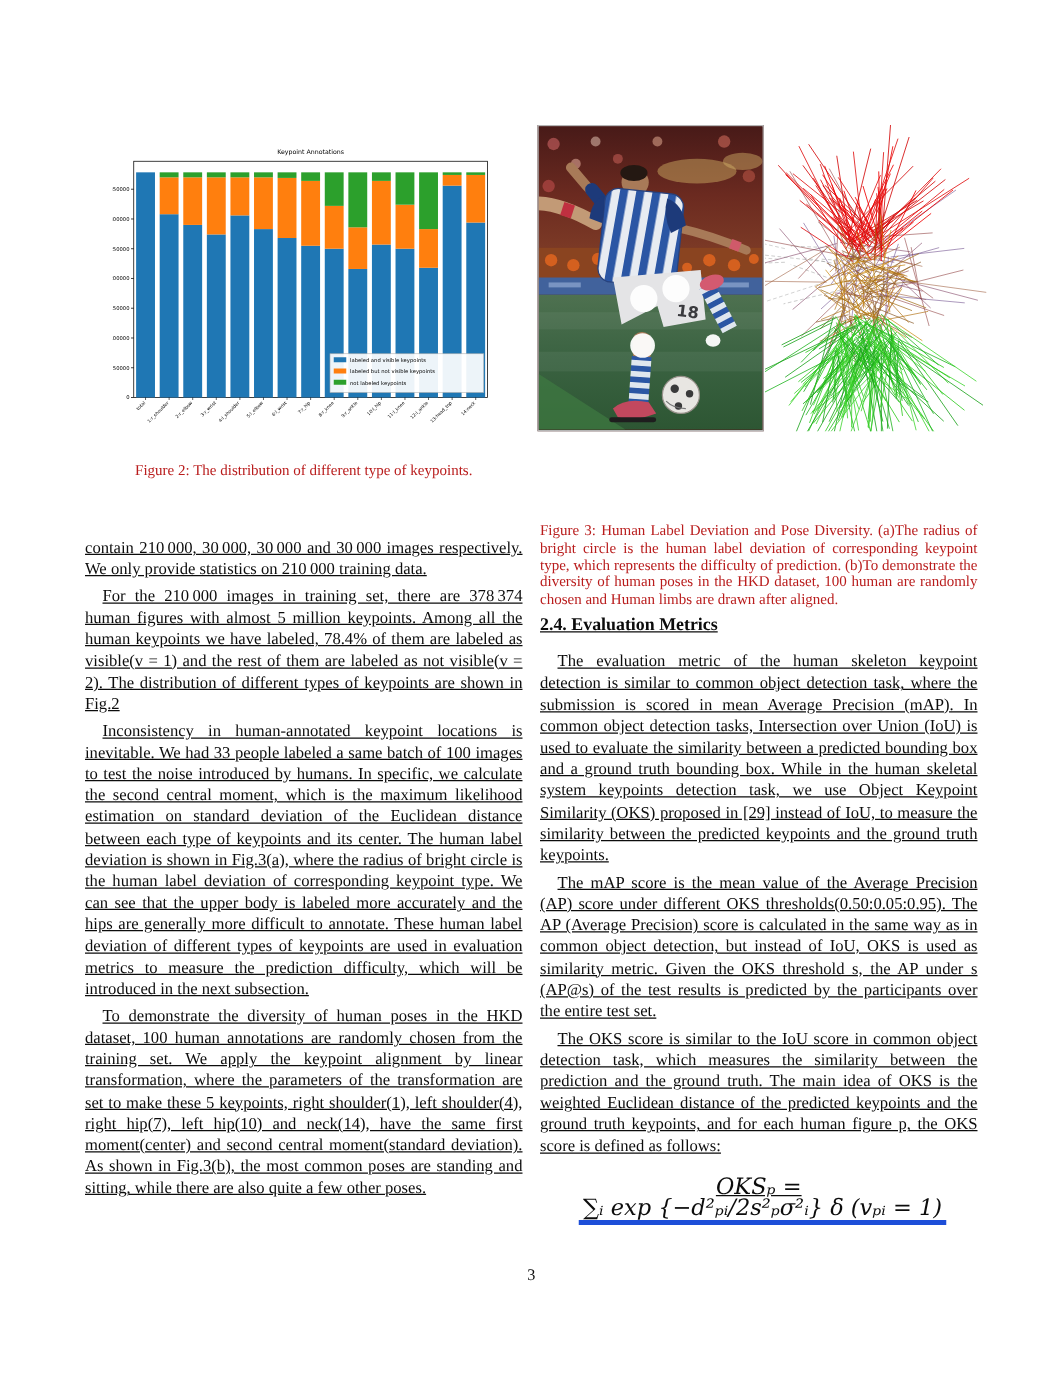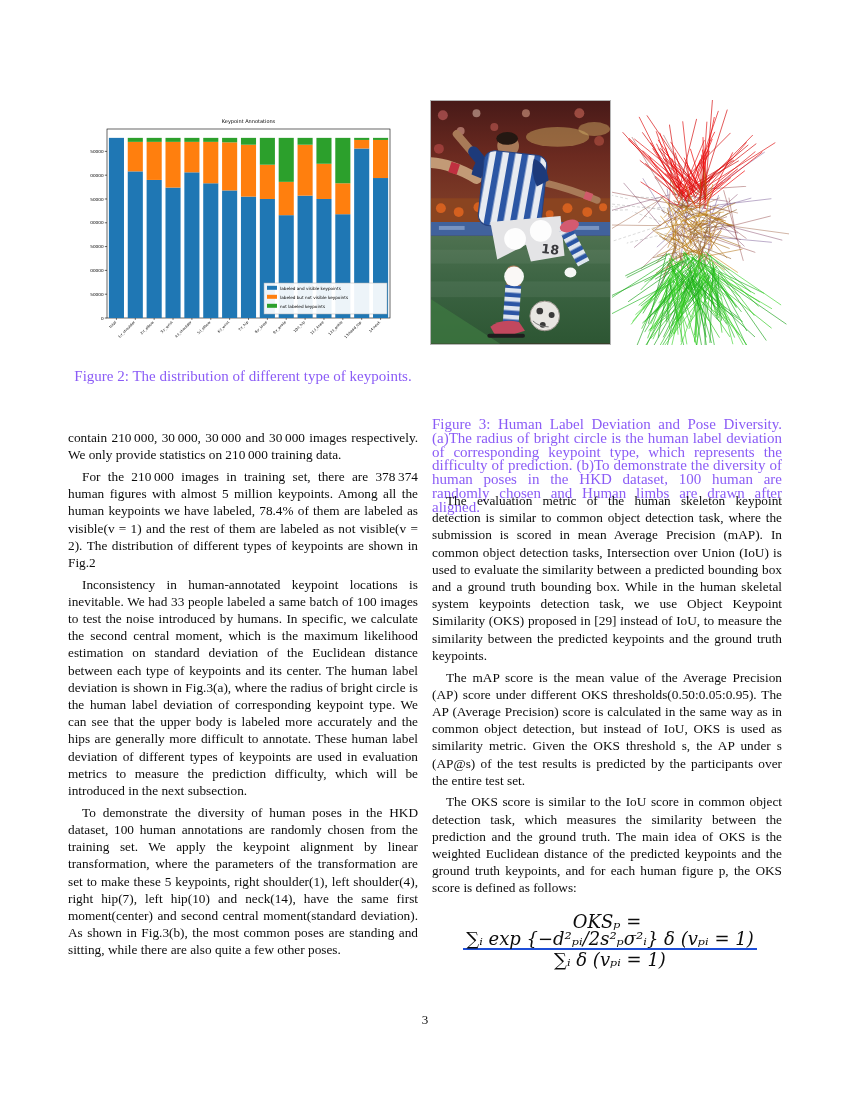--- a/index.html
+++ b/index.html
@@ -1,41 +1,41 @@
 <!DOCTYPE html>
 <html><head>
 <meta charset="utf-8">
 <style>
   html,body{margin:0;padding:0;background:#fff;}
   #page{position:relative;width:850px;height:1100px;background:#ffffff;overflow:hidden;
         font-family:"Liberation Serif", serif;color:#0c0c0c;}
   
   #fig2{position:absolute;left:90px;top:112px;width:308px;height:242px;}
   #fig2-svg{width:308px;height:242px;font-family:"DejaVu Sans", sans-serif;}
-  .fig-caption{position:absolute;font-size:15px;line-height:13.8px;color:#8b5cf6;}
+  .fig-caption{position:absolute;font-size:12px;line-height:13.8px;color:#b91c1c;}
   #fig2-caption{left:68px;top:370px;width:350px;text-align:center;}
   #fig3-caption{left:432px;top:370px;width:350px;text-align:justify;margin-top:48px;}
   .cap-label{}
   
-  .coltext{position:absolute;width:350px;font-size:13.3px;line-height:17.2px;text-align:justify;}
+  .coltext{position:absolute;width:350px;font-size:13.3px;line-height:17.2px;text-align:justify;text-decoration:underline;}
   .coltext p{margin:0 0 4.5px 0;text-indent:14px;}
   .coltext p.noindent{text-indent:0;}
   #left-text{left:68px;top:429px;}
   #right-text{left:432px;top:492px;}
   #right-text h2{font-size:14.3px;margin:0 0 11px 0;font-weight:bold;}
   
   #fig3-images{position:absolute;left:430px;top:100px;width:360px;height:245px;display:flex;}
   #photo-wrap{width:181px;height:245px;border:1px solid #b5b5b5;box-sizing:border-box;background:#4a1a18;}
   #pose-wrap{width:177px;height:245px;margin-left:1px;background:#fff;}
   svg{display:block;}
   
   #formula{margin-top:16px;text-align:center;font-family:"DejaVu Serif", serif;
            font-style:italic;font-size:18px;text-indent:0;}
   .frac{display:inline-block;vertical-align:middle;text-align:center;margin-left:6px;}
-  .frac .num{display:block;border-bottom:2px solid #1d4ed8;padding:0 3px 1px 3px;}
+  .frac .num{display:block;border-bottom:4px solid #1d4ed8;padding:0 3px 1px 3px;}
   .frac .den{display:block;padding-top:1px;}
   #page-number{position:absolute;left:0;top:1012px;width:850px;text-align:center;font-size:13px;}
 </style>
 </head>
 <body>
 
 <div id="page">
 
   <div id="fig2">
     <svg id="fig2-svg" viewBox="0 0 308 242">
@@ -675,26 +675,26 @@
         </svg>
     </div>
   </div>
 
   <div id="fig3-caption" class="fig-caption">
     <span class="cap-label">Figure 3:</span>
     <span>Human Label Deviation and Pose Diversity. (a)The radius of bright circle is the human label deviation of corresponding keypoint type, which represents the difficulty of prediction. (b)To demonstrate the diversity of human poses in the HKD dataset, 100 human are randomly chosen and Human limbs are drawn after aligned.</span>
   </div>
 
   <div id="right-text" class="coltext">
+    <h2>2.4. Evaluation Metrics</h2>
     <p>The evaluation metric of the human skeleton keypoint detection is similar to common object detection task, where the submission is scored in mean Average Precision (mAP). In common object detection tasks, Intersection over Union (IoU) is used to evaluate the similarity between a predicted bounding box and a ground truth bounding box. While in the human skeletal system keypoints detection task, we use Object Keypoint Similarity (OKS) proposed in [29] instead of IoU, to measure the similarity between the predicted keypoints and the ground truth keypoints.</p>
     <p>The mAP score is the mean value of the Average Precision (AP) score under different OKS thresholds(0.50:0.05:0.95). The AP (Average Precision) score is calculated in the same way as in common object detection, but instead of IoU, OKS is used as similarity metric. Given the OKS threshold s, the AP under s (AP@s) of the test results is predicted by the participants over the entire test set.</p>
     <p>The OKS score is similar to the IoU score in common object detection task, which measures the similarity between the prediction and the ground truth. The main idea of OKS is the weighted Euclidean distance of the predicted keypoints and the ground truth keypoints, and for each human figure p, the OKS score is defined as follows:</p>
     <div id="formula">
       <span>OKSₚ =</span>
       <span class="frac">
         <span class="num">∑ᵢ exp {−d²ₚᵢ/2s²ₚσ²ᵢ} δ (vₚᵢ = 1)</span>
-        <span class="den">∑ᵢ δ (vₚᵢ = 1)</span>
       </span>
     </div>
   </div>
 
   <div id="page-number">3</div>
 </div>
 
 </body></html>

